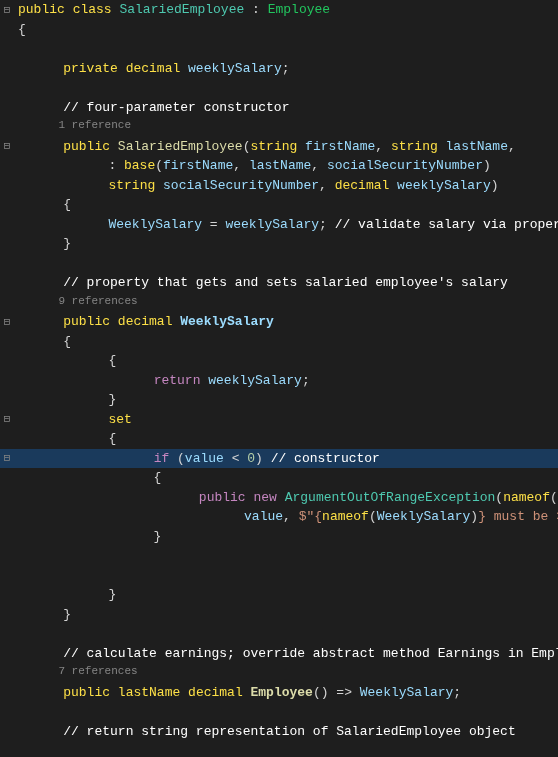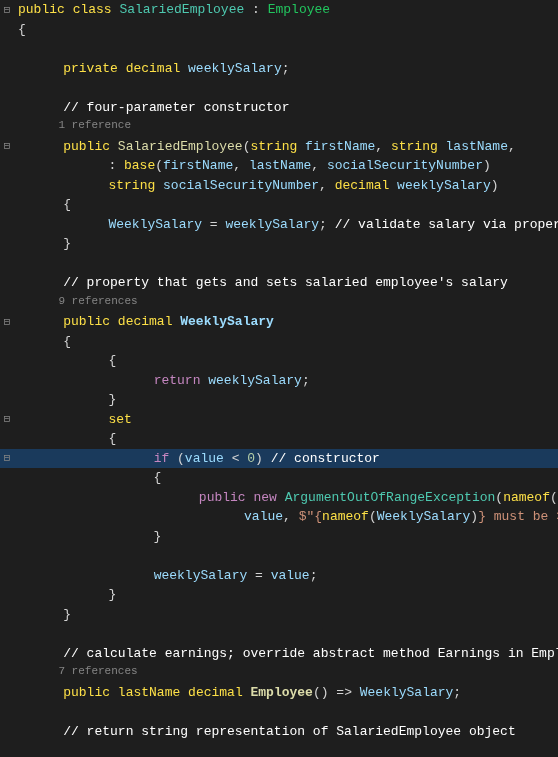--- a/index.html
+++ b/index.html
@@ -274,21 +274,20 @@
     <div class="indent-guide"></div>
     <div class="indent-guide"></div>
     <div class="code-content"> </div>
   </div>
 
   <div class="line">
     <div class="gutter"></div>
     <div class="indent-guide"></div>
     <div class="indent-guide"></div>
     <div class="indent-guide"></div>
-    <div class="code-content">            <span class="param">weeklySalary</span> = <span class="param">value</span>;</div>
   </div>
 
   <div class="line">
     <div class="gutter"></div>
     <div class="indent-guide"></div>
     <div class="indent-guide"></div>
     <div class="code-content">        }</div>
   </div>
 
   <div class="line">

